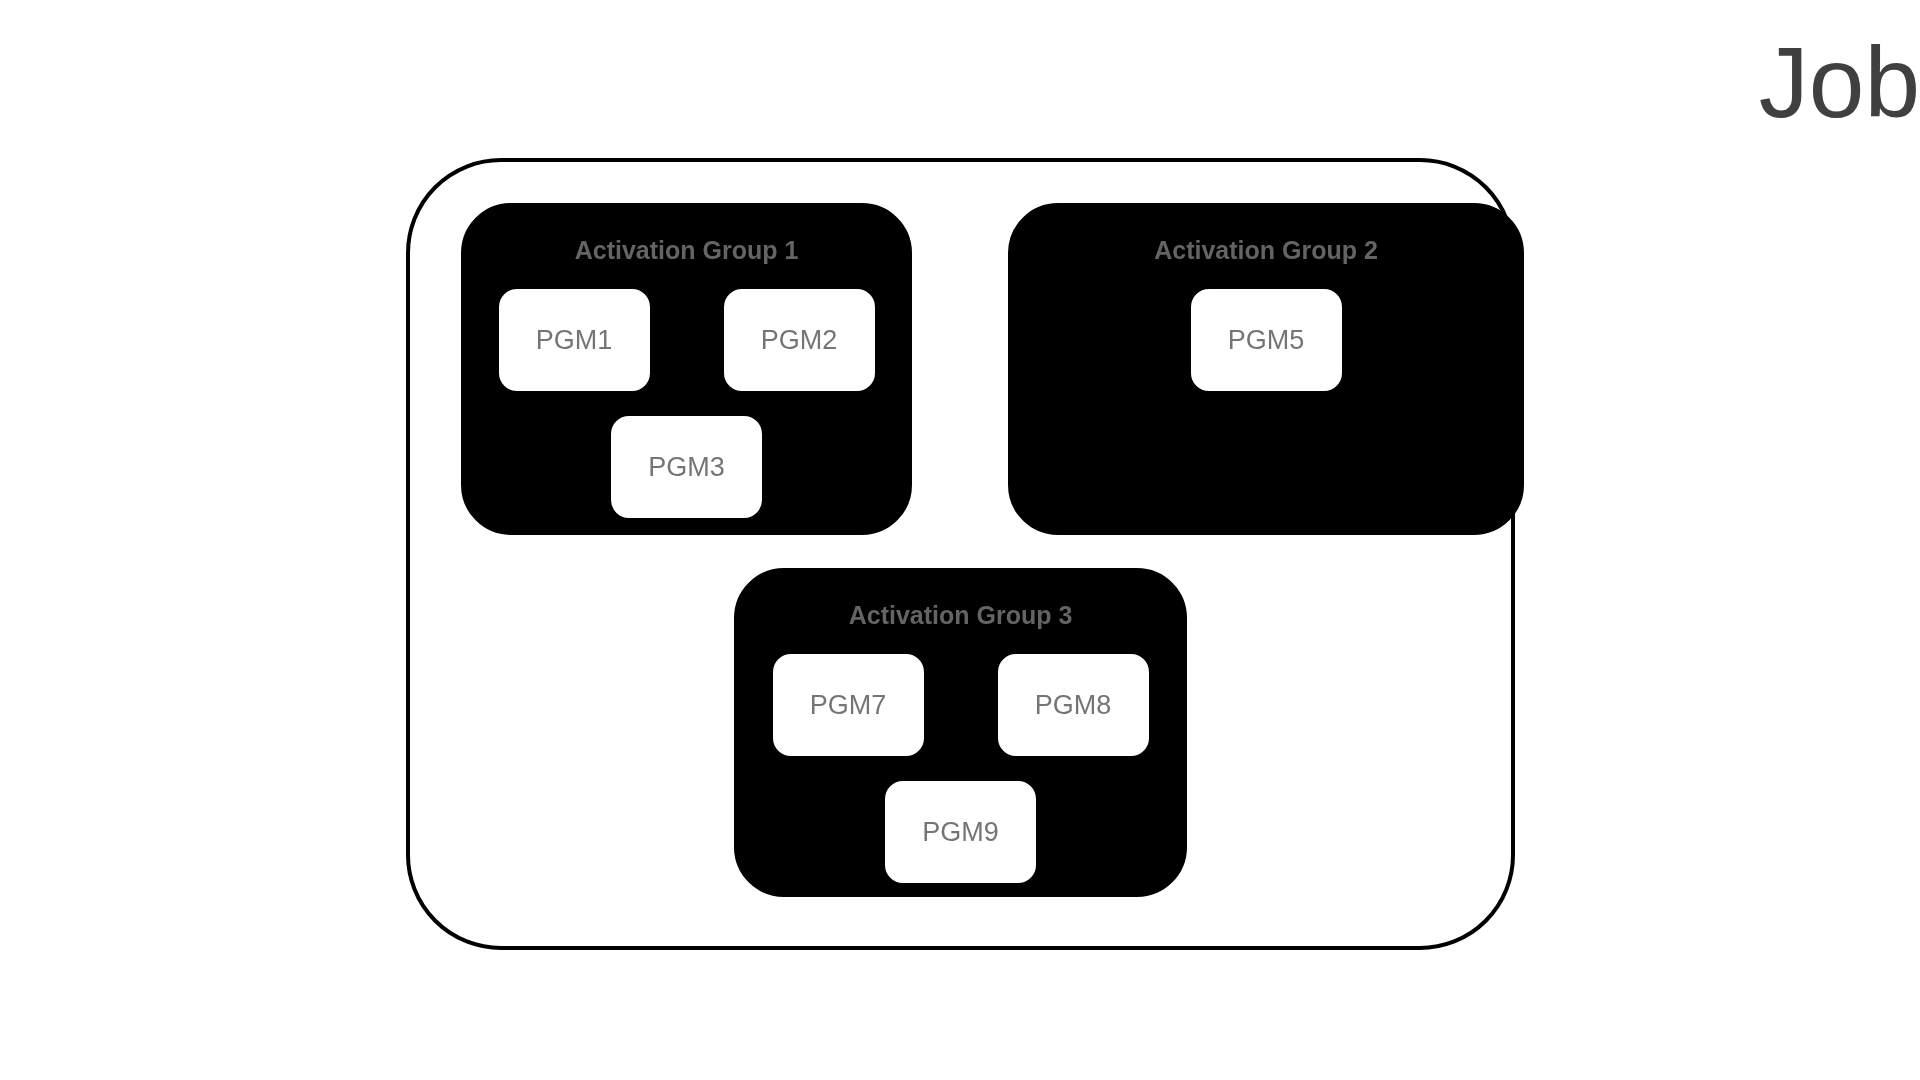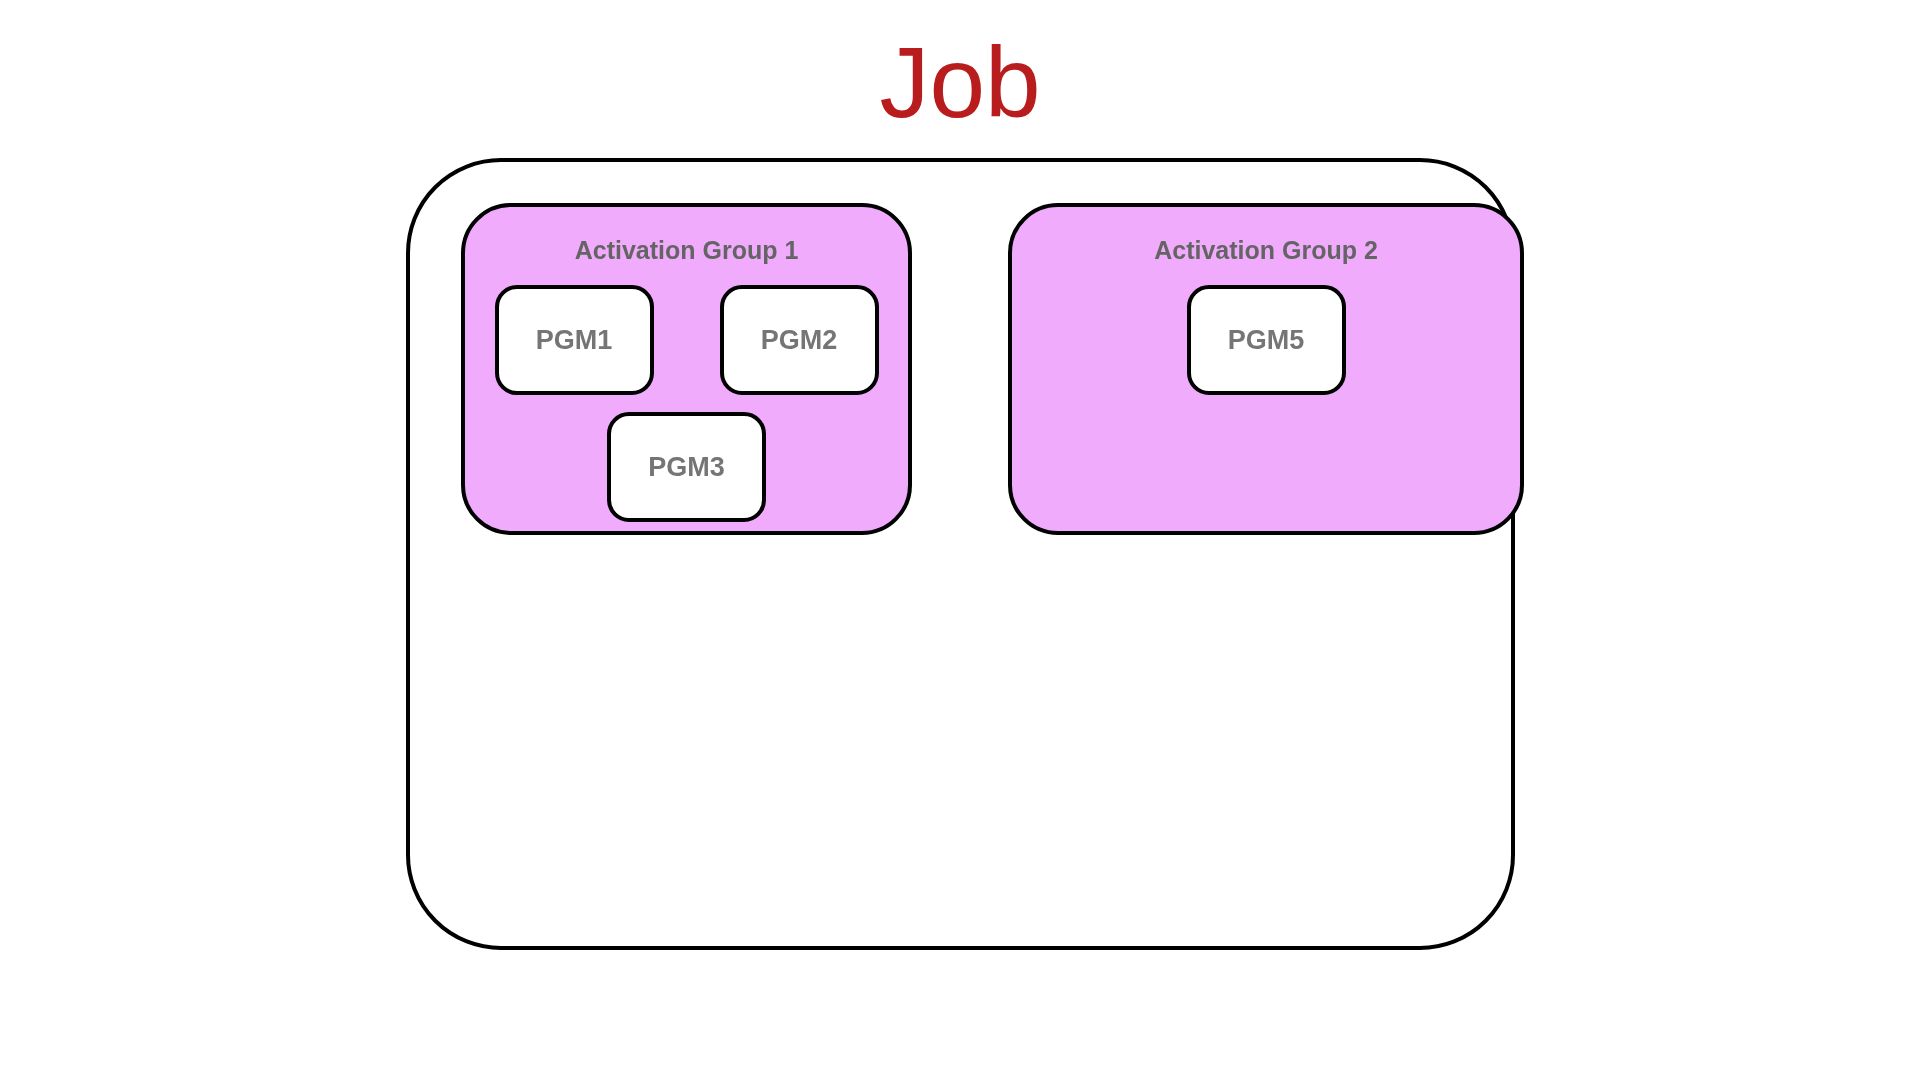--- a/index.html
+++ b/index.html
@@ -13,44 +13,44 @@
     width: 1920px;
     height: 1080px;
     background: #ffffff;
     overflow: hidden;
   }
   .diagram-title {
     position: absolute;
     top: 30px;
     left: 0;
     width: 1920px;
-    text-align: center;
+    text-align: right;
     font-size: 100px;
     line-height: 104px;
     font-weight: 400;
-    color: #b91c1c;
+    color: #404040;
     letter-spacing: 0px;
   }
   .job-box {
     position: absolute;
     left: 406px;
     top: 158px;
     width: 1109px;
     height: 792px;
     border: 4px solid #000000;
     border-radius: 95px;
     box-sizing: border-box;
     background: #ffffff;
   }
   .group-box {
     position: absolute;
     border: 4px solid #000000;
     border-radius: 50px;
     box-sizing: border-box;
-    background: #f0abfc;
+    background: #000000;
     display: flex;
     flex-direction: column;
     align-items: center;
   }
   
   .group-1 { left: 51px;  top: 41px;  width: 451px; height: 332px; }
   .group-2 { left: 598px; top: 41px;  width: 516px; height: 332px; }
   .group-3 { left: 324px; top: 406px; width: 453px; height: 329px; }
   .group-title {
     margin-top: 30px;
@@ -76,21 +76,21 @@
     width: 159px;
     height: 110px;
     border: 4px solid #000000;
     border-radius: 22px;
     box-sizing: border-box;
     background: #ffffff;
     display: flex;
     align-items: center;
     justify-content: center;
     font-size: 27px;
-    font-weight: 700;
+    font-weight: 400;
     color: #757575;
   }
 </style>
 </head>
 <body>
 
 <div class="stage">
 
   <div class="diagram-title">Job</div>
 
@@ -107,15 +107,25 @@
       </div>
     </div>
 
     <div class="group-box group-2">
       <div class="group-title">Activation Group 2</div>
       <div class="pgm-row-pair">
         <div class="pgm-box">PGM5</div>
       </div>
     </div>
 
+    <div class="group-box group-3">
+      <div class="group-title">Activation Group 3</div>
+      <div class="pgm-row-pair">
+        <div class="pgm-box">PGM7</div>
+        <div class="pgm-box">PGM8</div>
+      </div>
+      <div class="pgm-row-single">
+        <div class="pgm-box">PGM9</div>
+      </div>
+    </div>
 
   </div>
 </div>
 
 </body></html>

